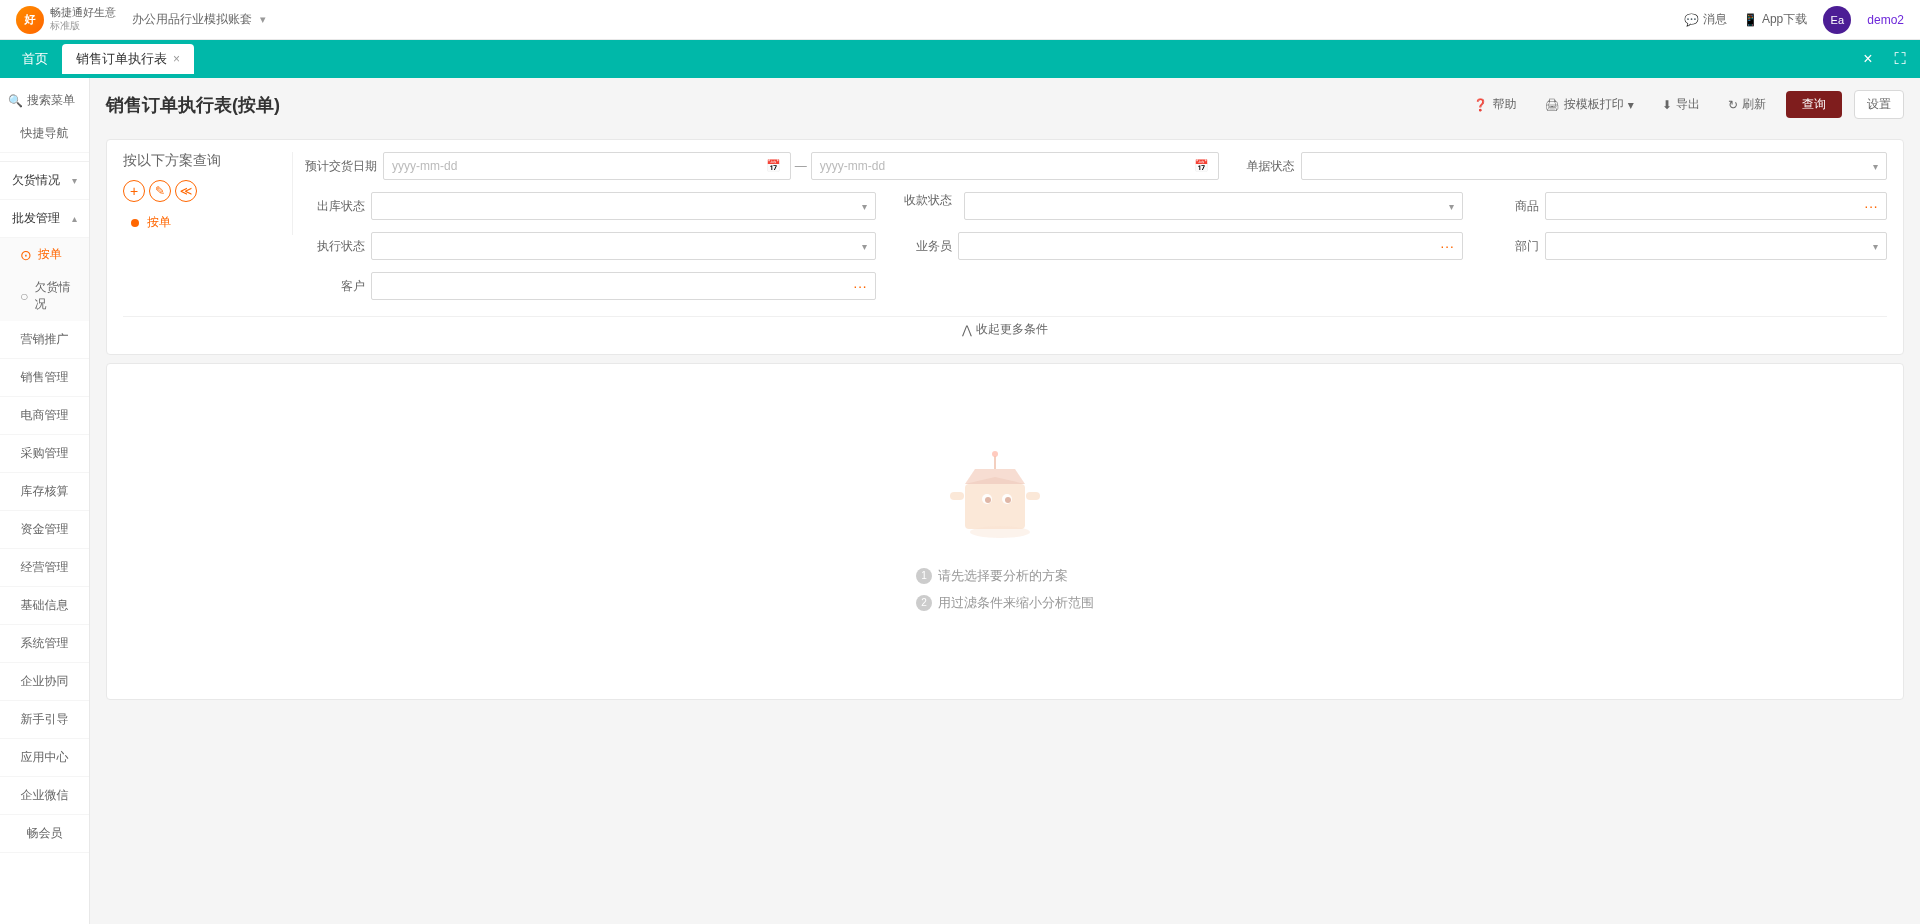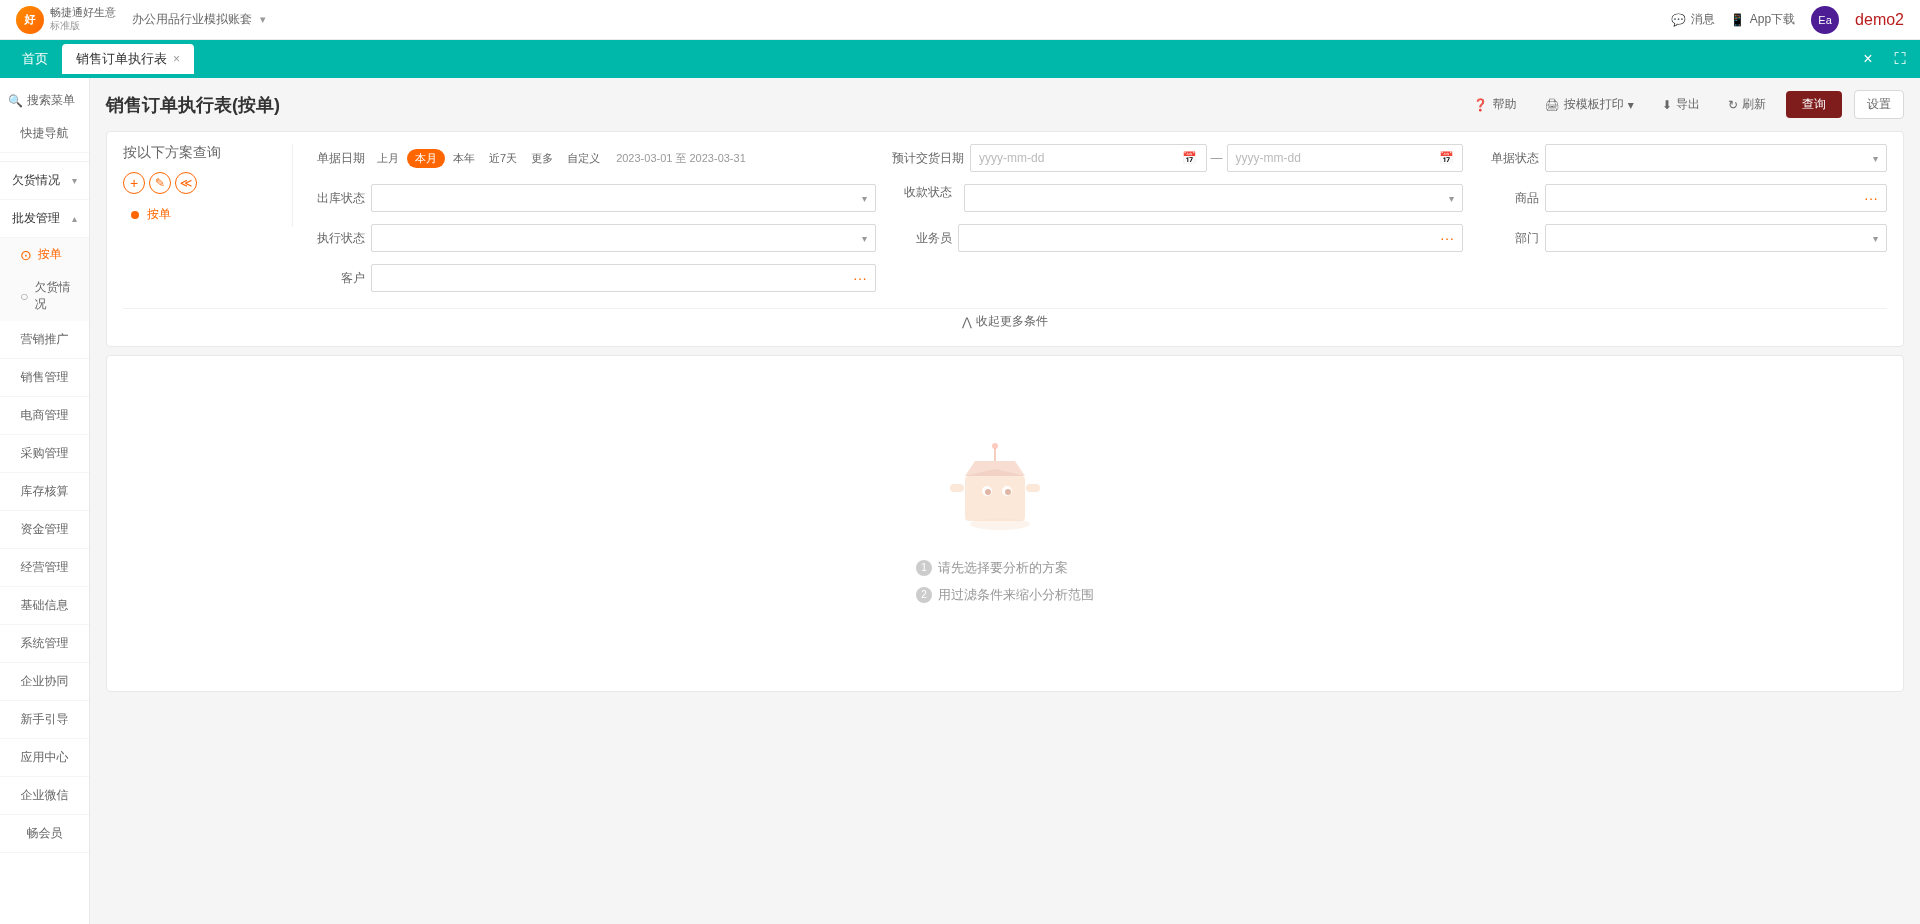--- a/index.html
+++ b/index.html
@@ -156,21 +156,21 @@
     }
 
     
     .page-content {
       padding: 12px 16px;
     }
 
     
     .page-title-bar {
       display: flex; align-items: center; justify-content: space-between;
-      margin-bottom: 12px;
+      margin-bottom: 20px;
     }
     .page-title {
       font-size: 18px; font-weight: 600; color: #333;
     }
     .page-actions {
       display: flex; align-items: center; gap: 12px;
     }
     .page-action-btn {
       display: flex; align-items: center; gap: 4px;
       color: #666; font-size: 12px; cursor: pointer;
@@ -335,21 +335,21 @@
       <span>💬</span>
       <span>消息</span>
     </div>
     <div class="header-action">
       <span>📱</span>
       <span>App下载</span>
     </div>
     <div class="avatar">
       <span>Ea</span>
     </div>
-    <span style="font-size:16px;color:#b91c1c;">demo2</span>
+    <span style="font-size:12px;color:#6d28d9;">demo2</span>
   </div>
 </div>
 
 <div class="tab-bar">
   <div class="tab-item home">
     <span>首页</span>
   </div>
   <div class="tab-item active">
     <span>销售订单执行表</span>
     <span class="tab-close">×</span>
@@ -481,32 +481,20 @@
             <div class="scheme-item" style="margin-top:8px;">
               <span style="width:8px;height:8px;border-radius:50%;background:#ff6600;display:inline-block;margin-right:4px;"></span>
               <span class="scheme-name">按单</span>
             </div>
           </div>
 
           <div style="flex:1;">
 
             <div class="filter-row">
 
-              <div style="display:flex;align-items:center;gap:6px;flex:1.4;">
-                <span class="filter-label">单据日期</span>
-                <div class="date-quick">
-                  <span class="date-btn">上月</span>
-                  <span class="date-btn active">本月</span>
-                  <span class="date-btn">本年</span>
-                  <span class="date-btn">近7天</span>
-                  <span class="date-btn">更多</span>
-                  <span class="date-btn">自定义</span>
-                </div>
-                <span style="font-size:11px;color:#999;margin-left:4px;">2023-03-01 至 2023-03-31</span>
-              </div>
 
               <div style="display:flex;align-items:center;gap:6px;flex:1.4;">
                 <span class="filter-label">预计交货日期</span>
                 <div class="date-range">
                   <div class="date-input">
                     <span style="color:#bbb;font-size:12px;">yyyy-mm-dd</span>
                     <span style="color:#ccc;">📅</span>
                   </div>
                   <span class="date-separator">—</span>
                   <div class="date-input">

